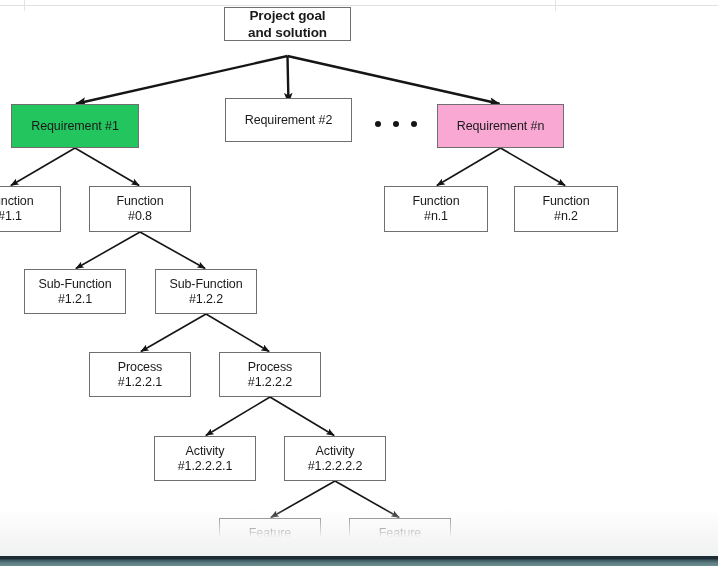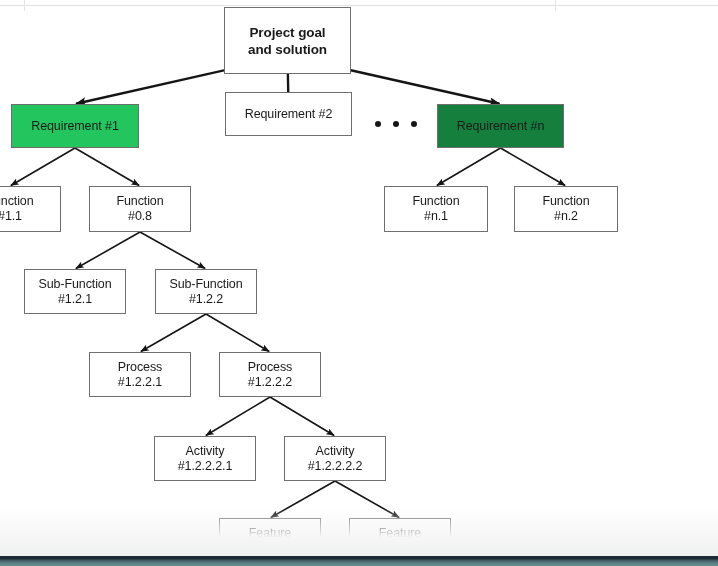--- a/index.html
+++ b/index.html
@@ -154,31 +154,31 @@
         <line x1="140" y1="232" x2="205.12771944739927" y2="268.51099423566325" stroke="#151515" stroke-width="1.6" marker-end="url(#arrow-thin)"></line>
         <line x1="206" y1="314" x2="140.86662245687418" y2="351.50103555513306" stroke="#151515" stroke-width="1.6" marker-end="url(#arrow-thin)"></line>
         <line x1="206" y1="314" x2="269.14014525615926" y2="351.48946124584455" stroke="#151515" stroke-width="1.6" marker-end="url(#arrow-thin)"></line>
         <line x1="270" y1="397" x2="205.85749292571253" y2="435.4855042445725" stroke="#151515" stroke-width="1.6" marker-end="url(#arrow-thin)"></line>
         <line x1="270" y1="397" x2="334.14250707428744" y2="435.4855042445725" stroke="#151515" stroke-width="1.6" marker-end="url(#arrow-thin)"></line>
         <line x1="335" y1="481" x2="270.8690647313804" y2="517.505301614445" stroke="#151515" stroke-width="1.6" marker-end="url(#arrow-thin)"></line>
         <line x1="335" y1="481" x2="399.1309352686196" y2="517.505301614445" stroke="#151515" stroke-width="1.6" marker-end="url(#arrow-thin)"></line>
       </svg>
 
     <div id="nodes-layer">
-        <div class="node root" style="left: 224px; top: 7px; width: 127px; height: 67px; border-color: rgb(111, 111, 111); background: rgb(255, 255, 255); align-items: center;">
+        <div class="node root" style="left: 224px; top: 7px; width: 127px; height: 34px; border-color: rgb(111, 111, 111); background: rgb(255, 255, 255); align-items: center;">
           <span class="l1">Project goal</span>
           <span class="l2">and solution</span>
         </div>
         <div class="node" style="left: 11px; top: 104px; width: 128px; height: 44px; border-color: rgb(111, 111, 111); background: #22c55e;">
           <span class="l1">Requirement #1</span>
         </div>
-        <div class="node" style="left: 225px; top: 92px; width: 127px; height: 44px; border-color: rgb(111, 111, 111); background: rgb(255, 255, 255);">
+        <div class="node" style="left: 225px; top: 98px; width: 127px; height: 44px; border-color: rgb(111, 111, 111); background: rgb(255, 255, 255);">
           <span class="l1">Requirement #2</span>
         </div>
-        <div class="node" style="left: 437px; top: 104px; width: 127px; height: 44px; border-color: rgb(111, 111, 111); background: #15803d;">
+        <div class="node" style="left: 437px; top: 104px; width: 127px; height: 44px; border-color: rgb(111, 111, 111); background: #f9a8d4;">
           <span class="l1">Requirement #n</span>
         </div>
         <div class="node" style="left: -41px; top: 186px; width: 102px; height: 46px; border-color: rgb(111, 111, 111); background: rgb(255, 255, 255);">
           <span class="l1">Function</span>
           <span class="l2">#1.1</span>
         </div>
         <div class="node" style="left: 89px; top: 186px; width: 102px; height: 46px; border-color: rgb(111, 111, 111); background: rgb(255, 255, 255);">
           <span class="l1">Function</span>
           <span class="l2">#0.8</span>
         </div>

